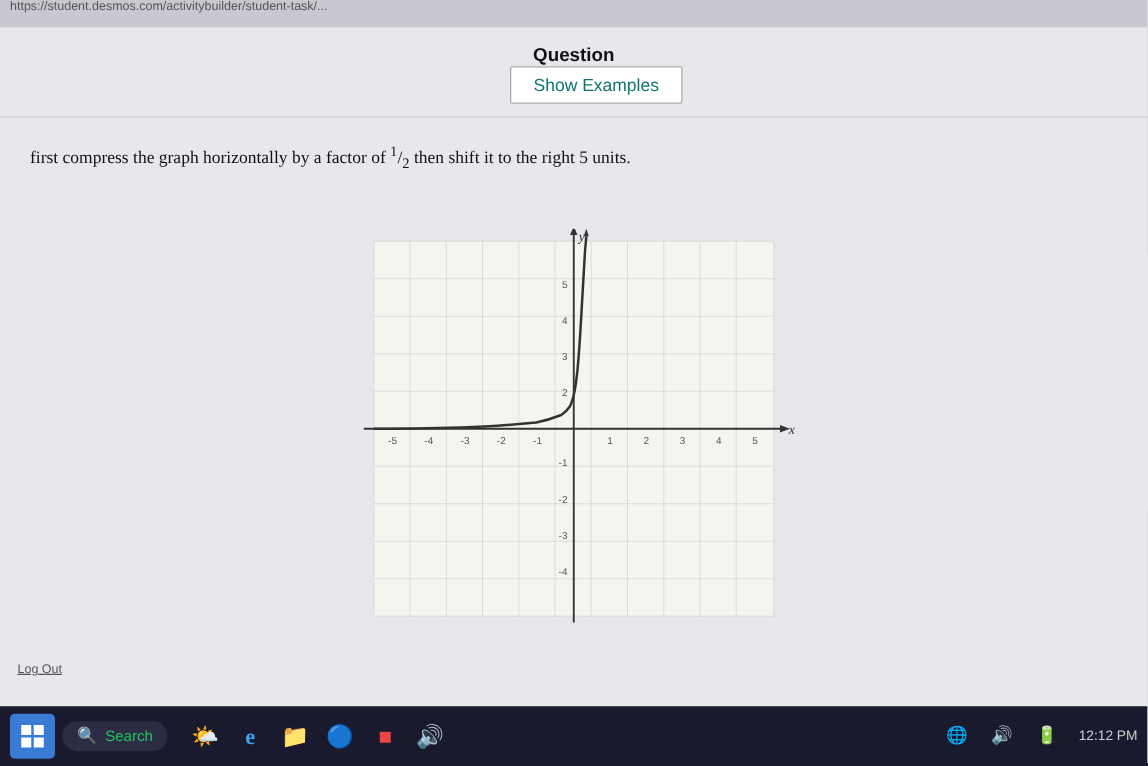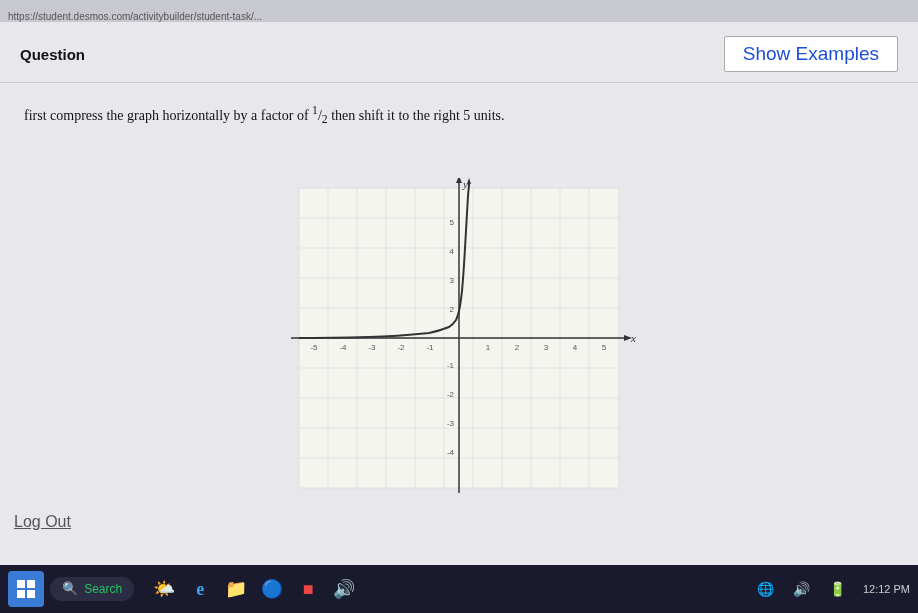--- a/index.html
+++ b/index.html
@@ -11,21 +11,21 @@
       overflow: hidden;
       position: relative;
     }
 
     
     .browser-bar {
       width: 100%;
       height: 22px;
       background: #c8c8d0;
       display: flex;
-      align-items: flex-end;
+      align-items: flex-start;
       padding: 0 8px;
       font-size: 10px;
       color: #333;
     }
 
     
     .main-content {
       width: 100%;
       height: 543px;
       background: #e8e8ec;
@@ -33,36 +33,37 @@
       flex-direction: column;
     }
 
     
     .header-row {
       display: flex;
       justify-content: space-between;
       align-items: center;
       padding: 14px 20px 10px 20px;
       border-bottom: 1px solid #ccc;
+      flex-direction: column;
     }
 
     .question-label {
       font-weight: bold;
       font-size: 15px;
       color: #111;
       font-family: Arial, sans-serif;
     }
 
     .show-examples-btn {
       border: 1px solid #aaa;
       background: #fff;
       padding: 6px 18px;
-      font-size: 19px;
-      font-family: Arial, sans-serif;
-      color: #1d4ed8;
+      font-size: 14px;
+      font-family: Arial, sans-serif;
+      color: #0f766e;
       cursor: pointer;
       border-radius: 2px;
       margin-left: 36px;
     }
 
     
     .problem-text {
       padding: 18px 24px 10px 24px;
       font-size: 14px;
       color: #111;
@@ -80,22 +81,22 @@
     }
 
     .graph-svg {
       display: block;
     }
 
     
     .logout-link {
       position: absolute;
       left: 14px;
-      bottom: 82px;
-      font-size: 16px;
+      bottom: 72px;
+      font-size: 10px;
       color: #555;
       font-family: Arial, sans-serif;
       cursor: pointer;
       text-decoration: underline;
     }
 
     
     .taskbar {
       position: absolute;
       bottom: 0;

